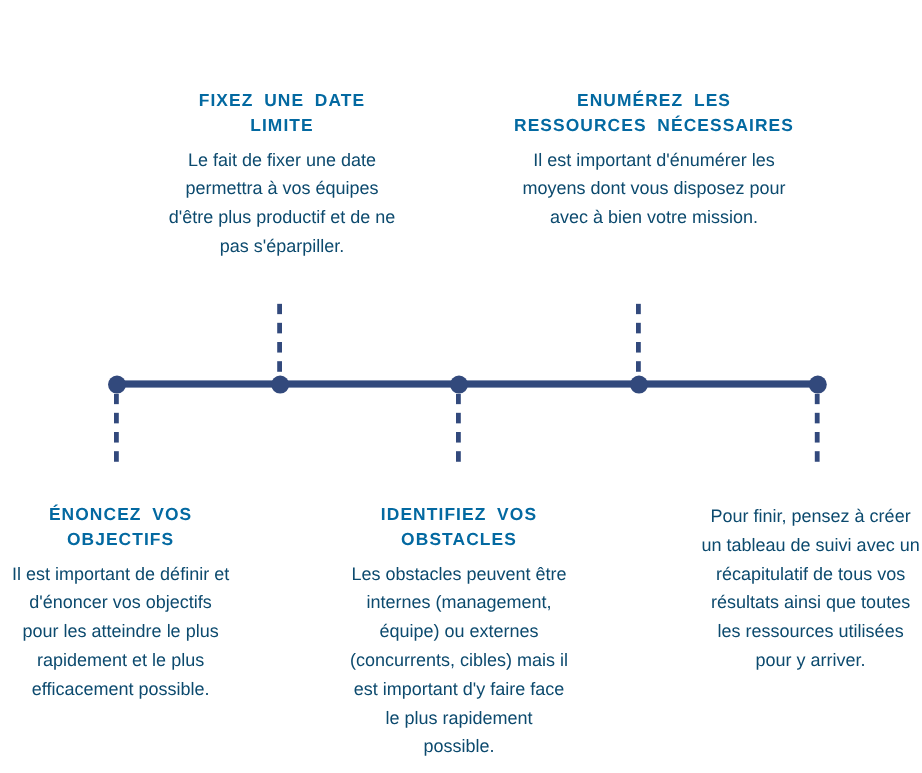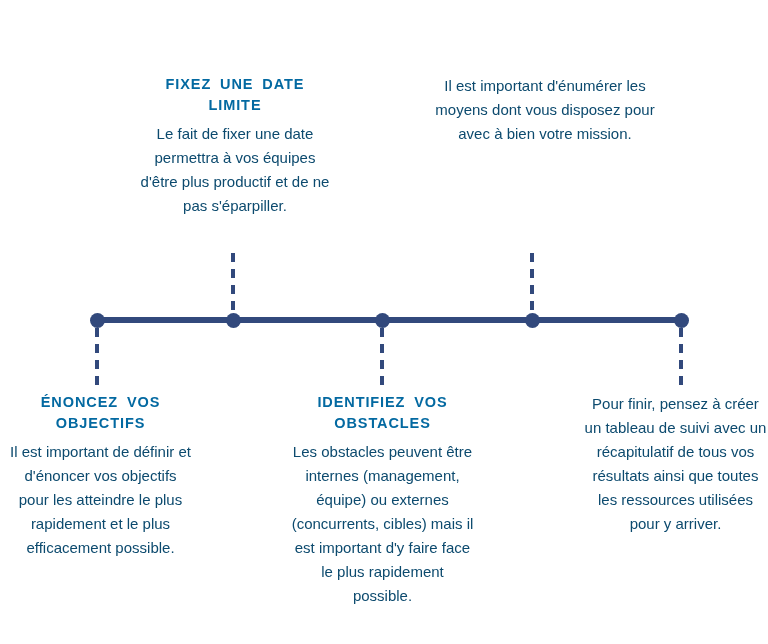--- a/index.html
+++ b/index.html
@@ -68,21 +68,21 @@
   }
   .entry-body {
     color: #0c4a6e;
     font-size: 15px;
     line-height: 24px;
     margin: 0;
   }
 
   
   .entry.top { top: 74px; }
-  .entry.bottom { top: 392px; }
+  .entry.bottom { top: 419px; }
 
   #entry-2 { left: 140px; width: 190px; }
   #entry-4 { left: 425px; width: 240px; }
 
   #entry-1 { left: 8px;   width: 185px; }
   #entry-3 { left: 290px; width: 185px; }
   #entry-5 { left: 583px; width: 185px; }
 </style>
 </head>
 <body>
@@ -102,20 +102,21 @@
   <div class="connector down" style="left:382px;"></div>
   <div class="connector up" style="left:532px;"></div>
   <div class="connector down" style="left:681px;"></div>
 
   <div class="entry top" id="entry-2">
     <p class="entry-title">FIXEZ UNE DATE LIMITE</p>
     <p class="entry-body">Le fait de fixer une date permettra à vos équipes d'être plus productif et de ne pas s'éparpiller.</p>
   </div>
 
   <div class="entry top" id="entry-4">
+    <p class="entry-title">ENUMÉREZ LES RESSOURCES NÉCESSAIRES</p>
     <p class="entry-body">Il est important d'énumérer les moyens dont vous disposez pour avec à bien votre mission.</p>
   </div>
 
   <div class="entry bottom" id="entry-1">
     <p class="entry-title">ÉNONCEZ VOS OBJECTIFS</p>
     <p class="entry-body">Il est important de définir et d'énoncer vos objectifs pour les atteindre le plus rapidement et le plus efficacement possible.</p>
   </div>
 
   <div class="entry bottom" id="entry-3">
     <p class="entry-title">IDENTIFIEZ VOS OBSTACLES</p>

